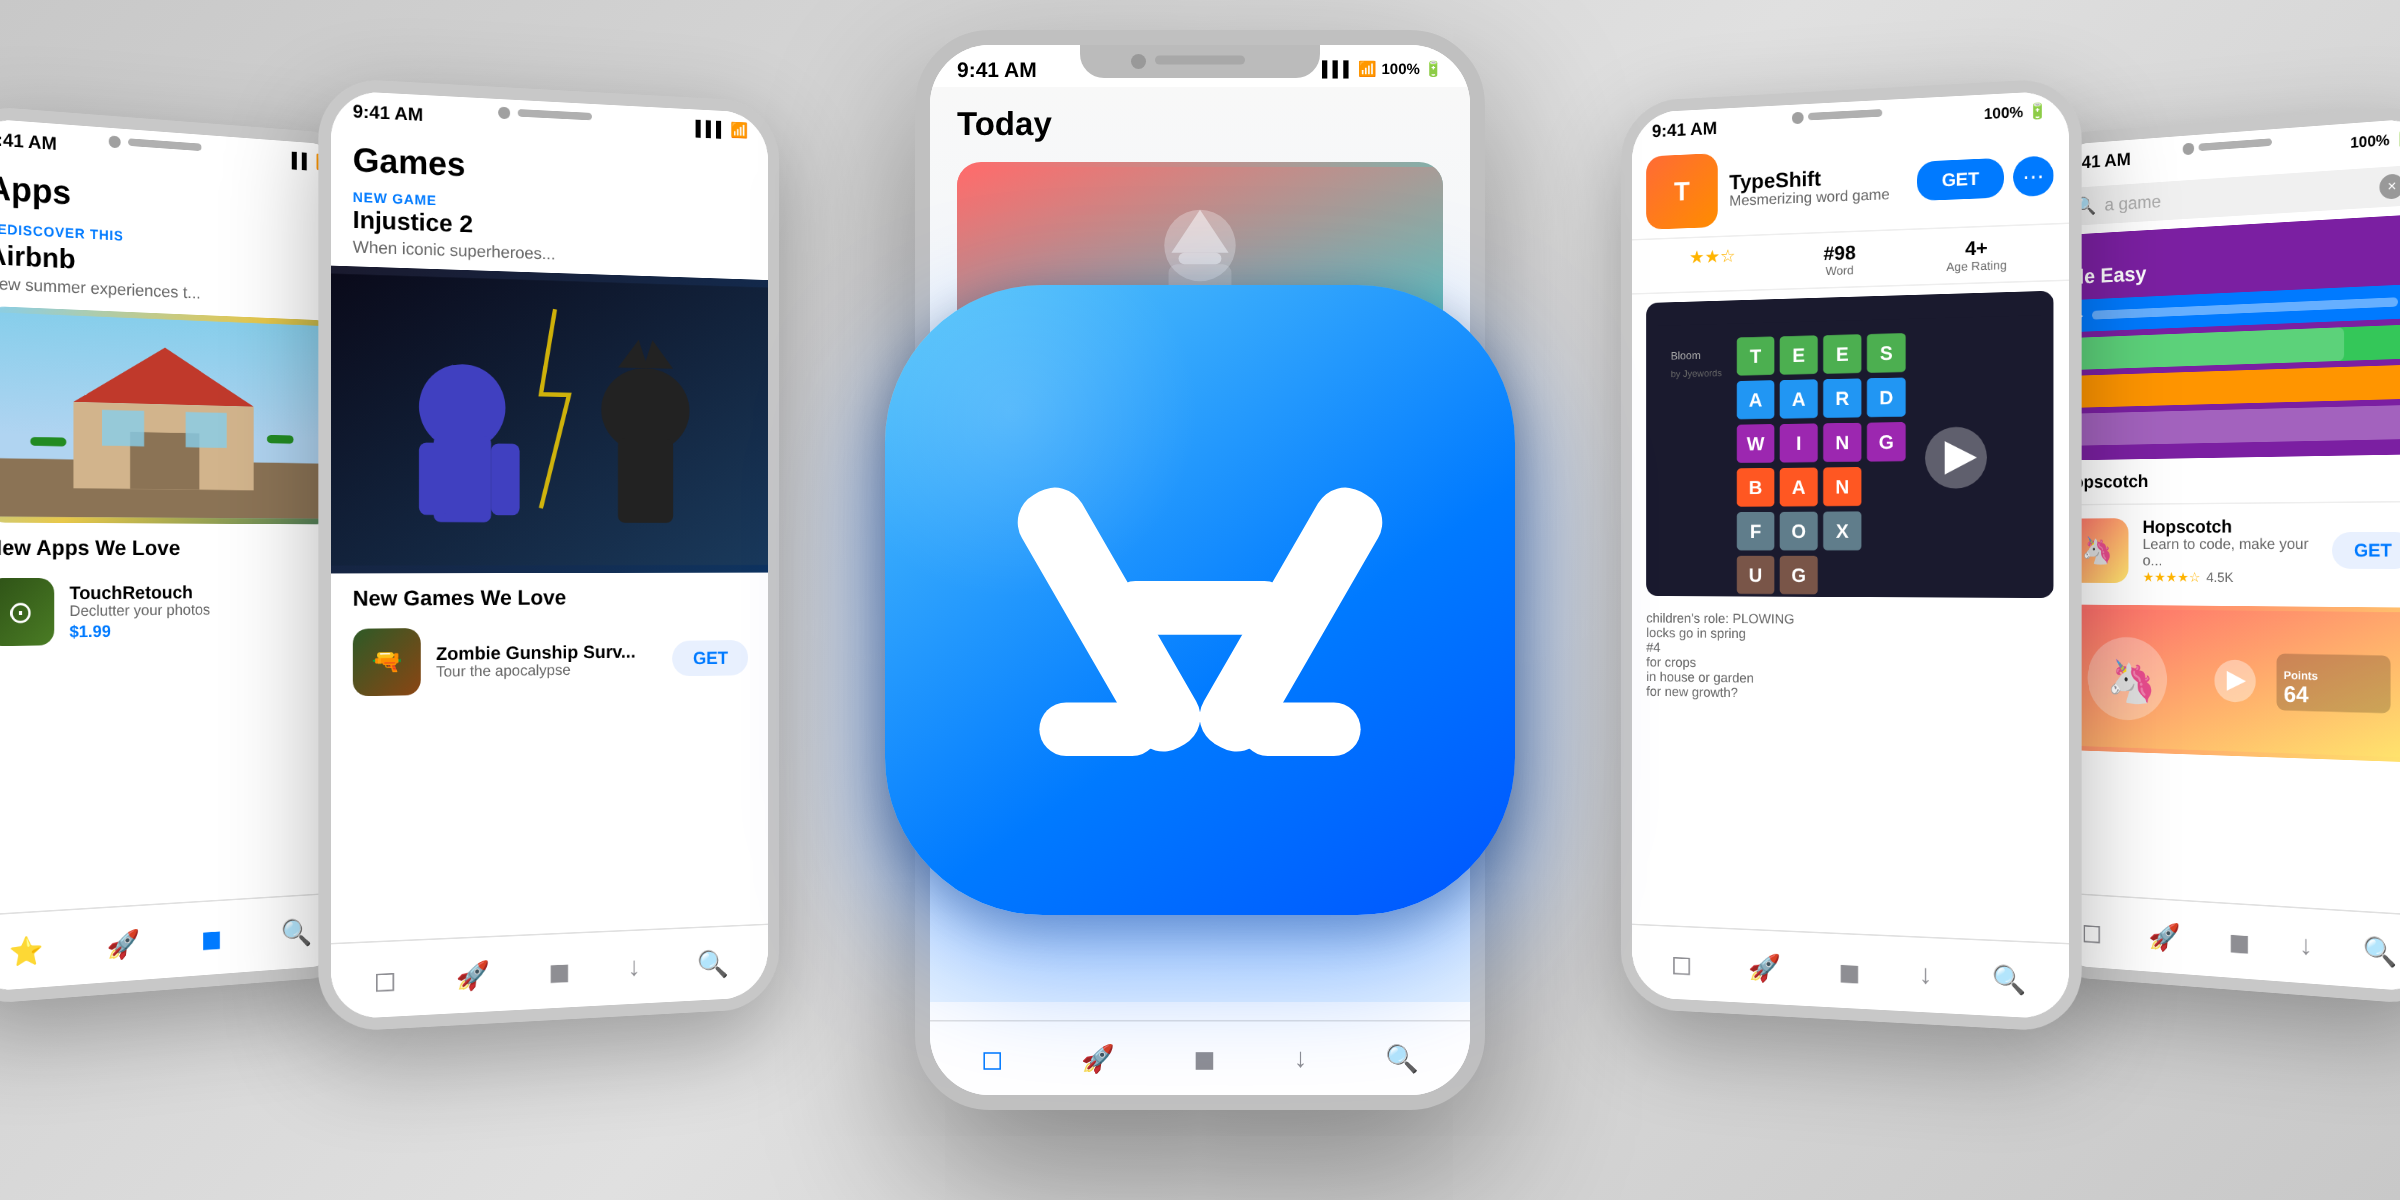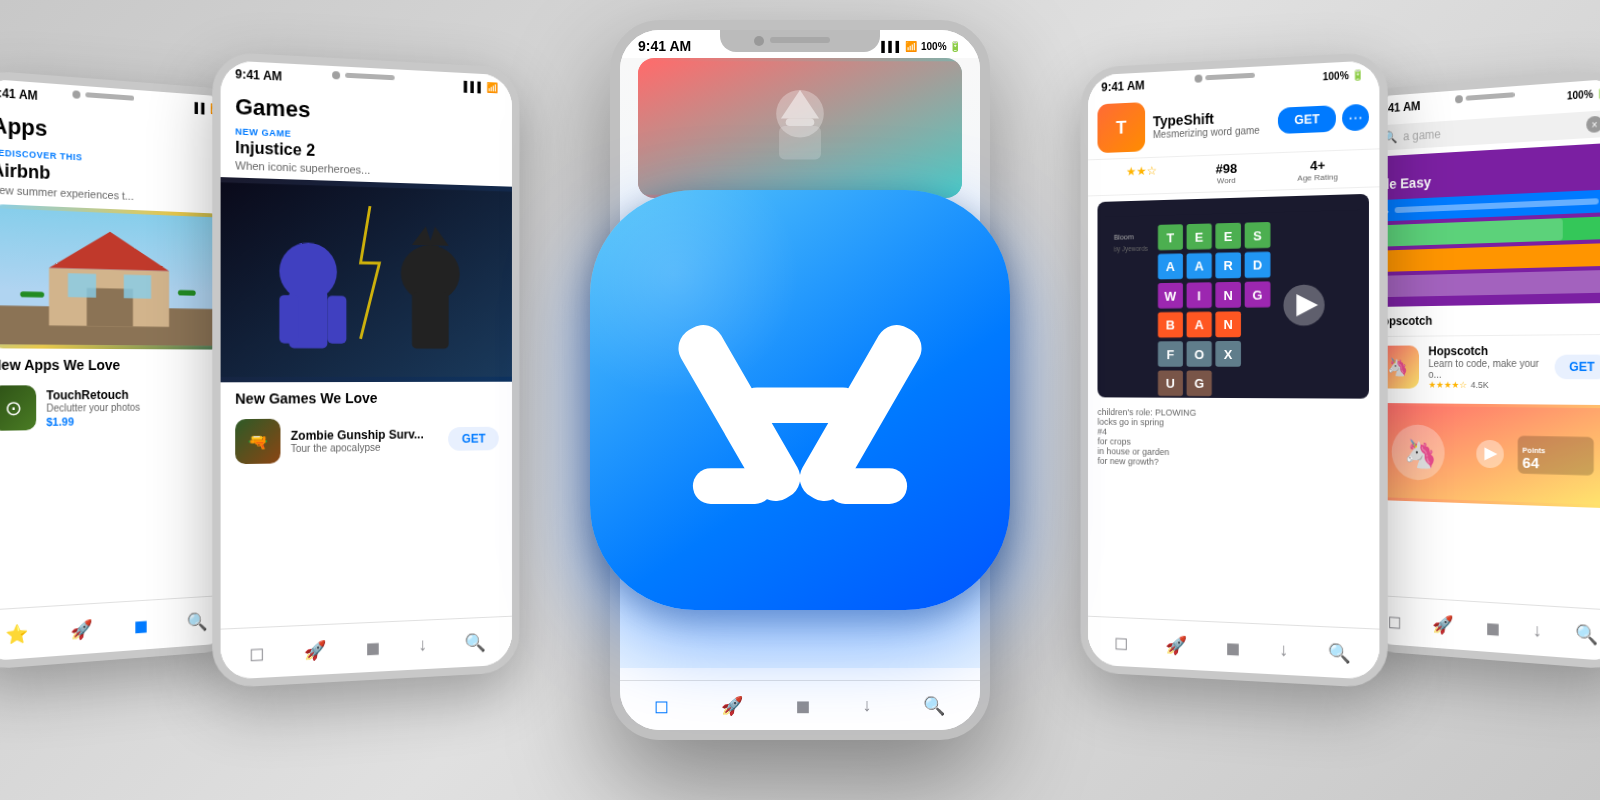--- a/index.html
+++ b/index.html
@@ -451,20 +451,21 @@
           <span class="time" style="font-size:14px;font-weight:700;">9:41 AM</span>
           <div class="icons">
             <span>▌▌▌</span>
             <span>📶</span>
             <span>100%</span>
             <span>🔋</span>
           </div>
         </div>
 
         <div style="height:calc(100% - 90px);background:linear-gradient(180deg,#f8f8f8 0%, #e8f4ff 100%);overflow:hidden;">
+          <div style="padding:12px 18px;font-size:22px;font-weight:700;">Today</div>
           <div style="margin:0 18px;height:140px;background:linear-gradient(135deg,#FF6B6B,#4ECDC4);border-radius:16px;overflow:hidden;display:flex;align-items:center;justify-content:center;">
             <svg width="100%" height="140" viewBox="0 0 340 140" xmlns="http://www.w3.org/2000/svg">
               <defs>
                 <linearGradient id="featGrad" x1="0%" y1="0%" x2="100%" y2="100%">
                   <stop offset="0%" style="stop-color:#FF6B6B"></stop>
                   <stop offset="100%" style="stop-color:#4ECDC4"></stop>
                 </linearGradient>
               </defs>
               <rect width="340" height="140" fill="url(#featGrad)"></rect>
 

